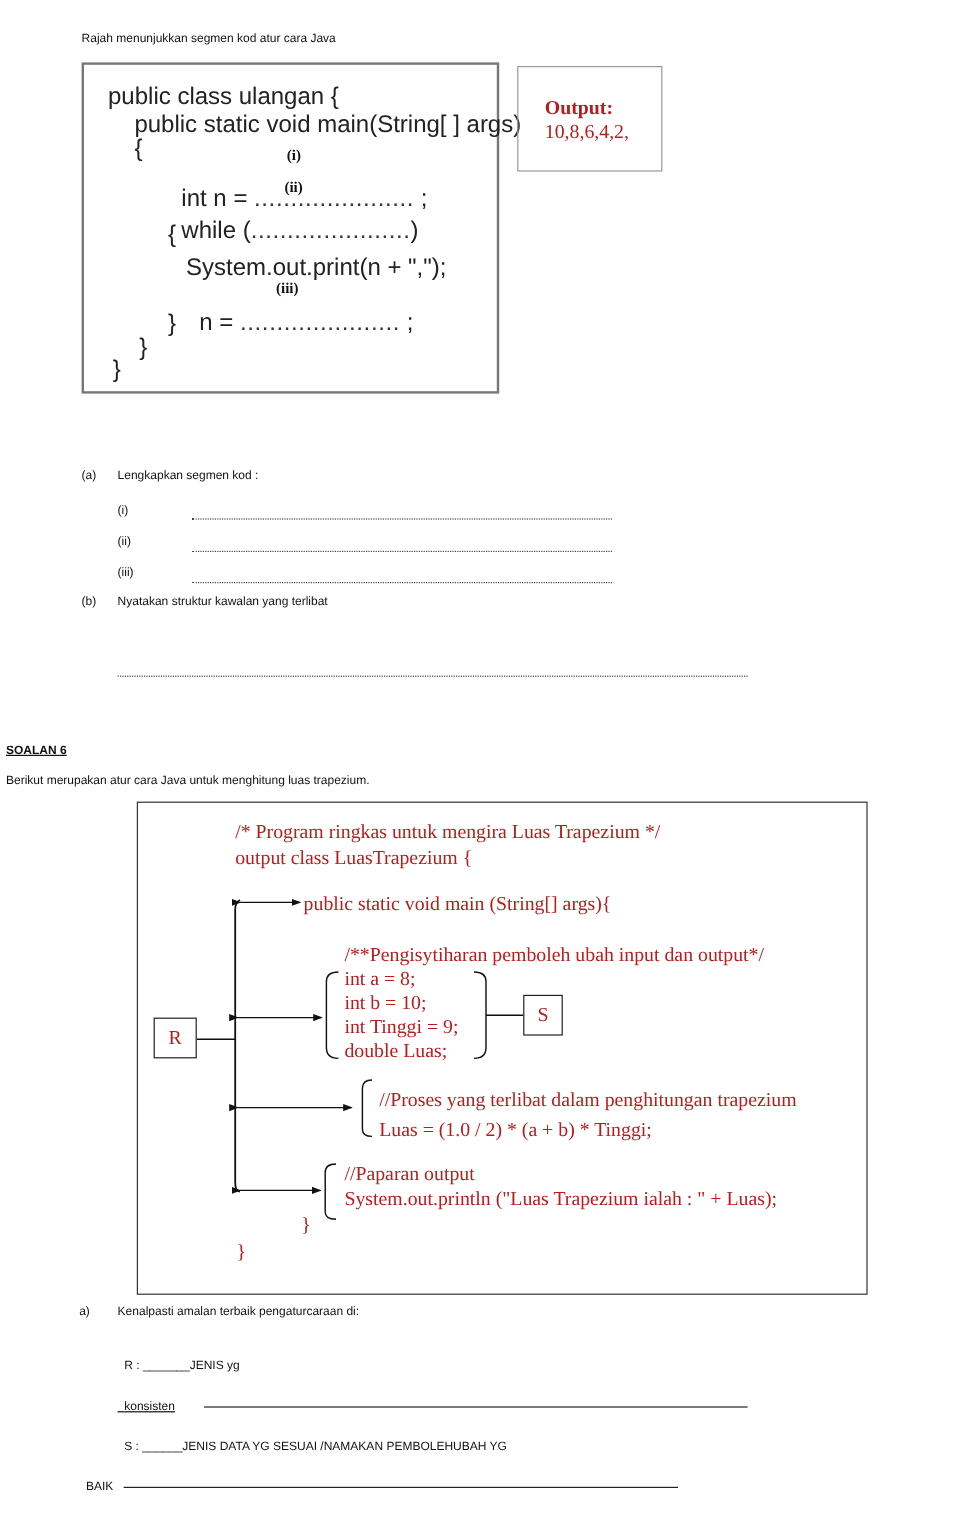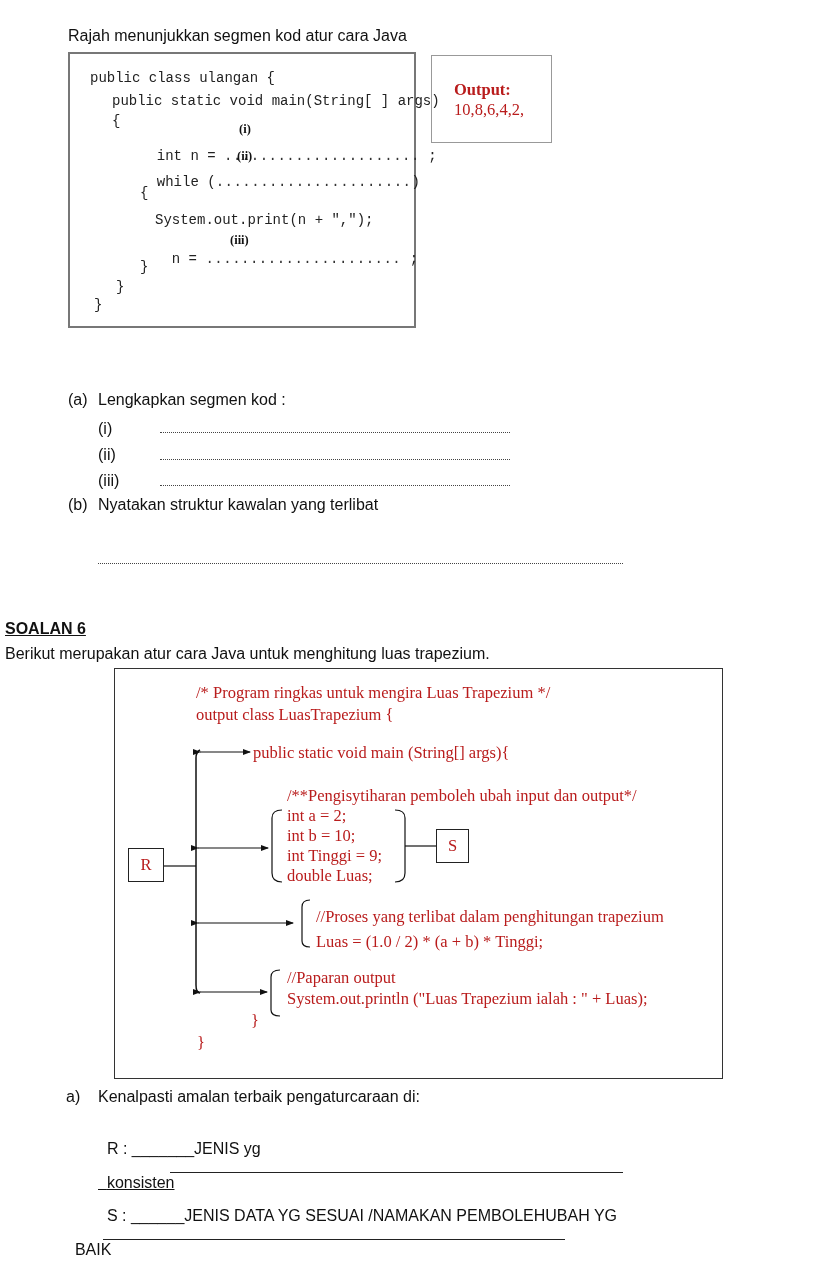--- a/index.html
+++ b/index.html
@@ -1,18 +1,18 @@
 <!DOCTYPE html>
 <html><head>
 <meta charset="utf-8">
 <style>
   html, body { margin:0; padding:0; background:#ffffff; }
   body { width:816px; height:1265px; position:relative; overflow:hidden; color:#111; }
-  .cal { font-family:"Liberation Sans", sans-serif; font-size:16px; }
-  .arial { font-family:Liberation Mono, monospace; font-size:14px; color:#222; }
+  .cal { font-family:"Liberation Sans", sans-serif; font-size:10px; }
+  .arial { font-family:Liberation Sans, sans-serif; font-size:20px; color:#222; }
   .times { font-family:"Liberation Serif", serif; font-size:16.5px; color:#b91c1c; }
   .abs { position:absolute; white-space:pre; }
   .box1 { position:absolute; left:68px; top:52px; width:348px; height:276px; border:2px solid #777; box-sizing:border-box; }
   .outbox { position:absolute; left:431px; top:55px; width:121px; height:88px; border:1px solid #999; box-sizing:border-box; }
   .mark { font-family:"Liberation Serif", serif; font-weight:bold; font-size:12.5px; }
   .dots { color:#333; letter-spacing:0.5px; }
   .box2 { position:absolute; left:114px; top:668px; width:609px; height:411px; border:1.5px solid #333; box-sizing:border-box; }
   .lbl { position:absolute; border:1px solid #222; background:#fff; display:flex; align-items:center; justify-content:center; box-sizing:border-box; }
   .uline { text-decoration:underline; }
   .dotline { position:absolute; border-bottom:1.5px dotted #444; height:0; }
@@ -94,21 +94,21 @@
 
   <path d="M310,900 Q302,900 302,907 L302,941 Q302,947 310,947" fill="none" stroke="#111" stroke-width="1.2"></path>
 
   <path d="M280,970 Q271,970 271,977 L271,1010 Q271,1016 280,1016" fill="none" stroke="#111" stroke-width="1.2"></path>
 </svg>
 
 <div class="abs times" style="left:196px;top:683px;">/* Program ringkas untuk mengira Luas Trapezium */</div>
 <div class="abs times" style="left:196px;top:705px;">output class LuasTrapezium {</div>
 <div class="abs times" style="left:253px;top:743px;">public static void main (String[] args){</div>
 <div class="abs times" style="left:287px;top:786px;">/**Pengisytiharan pemboleh ubah input dan output*/</div>
-<div class="abs times" style="left:287px;top:806px;">int a = 2;</div>
+<div class="abs times" style="left:287px;top:806px;">int a = 8;</div>
 <div class="abs times" style="left:287px;top:826px;">int b = 10;</div>
 <div class="abs times" style="left:287px;top:846px;">int Tinggi = 9;</div>
 <div class="abs times" style="left:287px;top:866px;">double Luas;</div>
 <div class="abs times" style="left:316px;top:907px;">//Proses yang terlibat dalam penghitungan trapezium</div>
 <div class="abs times" style="left:316px;top:932px;">Luas = (1.0 / 2) * (a + b) * Tinggi;</div>
 <div class="abs times" style="left:287px;top:968px;">//Paparan output</div>
 <div class="abs times" style="left:287px;top:989px;">System.out.println ("Luas Trapezium ialah : " + Luas);</div>
 <div class="abs times" style="left:251px;top:1011px;">}</div>
 <div class="abs times" style="left:197px;top:1033px;">}</div>
 

